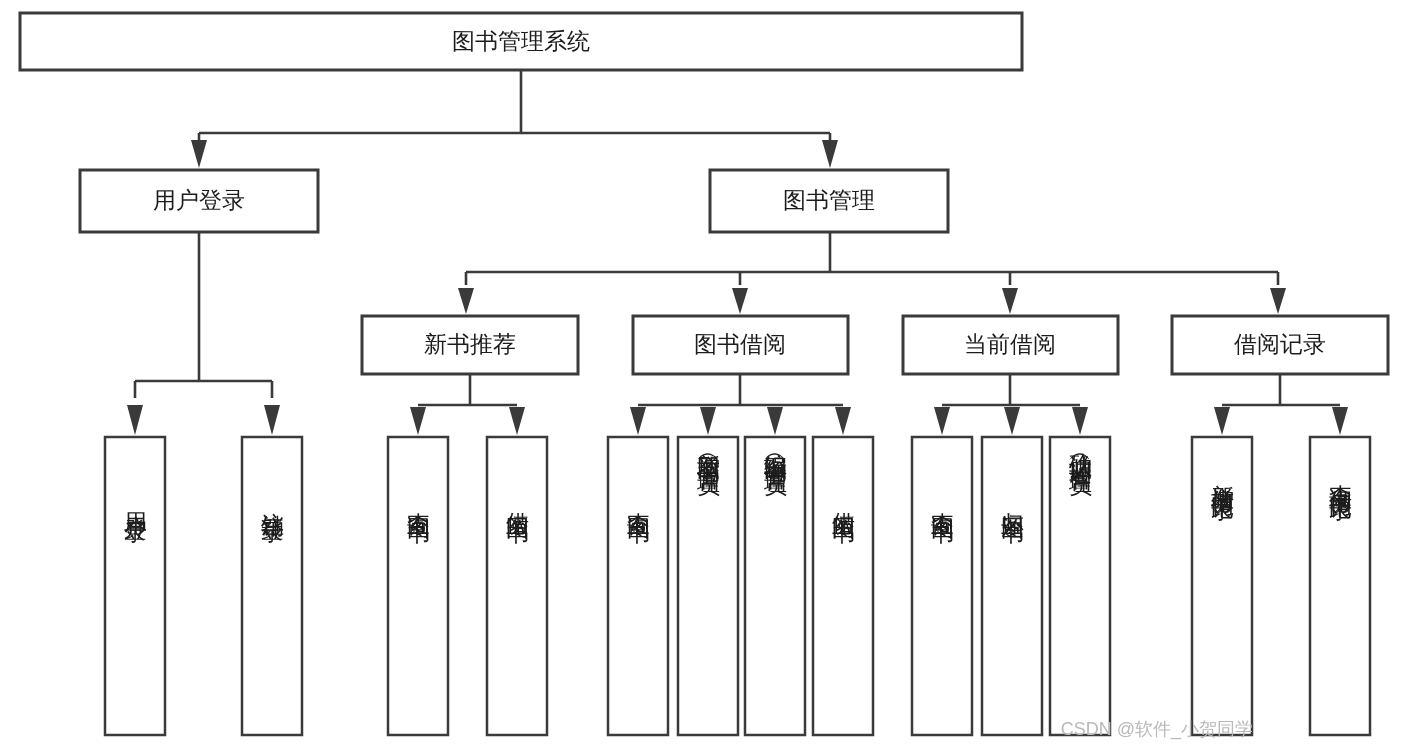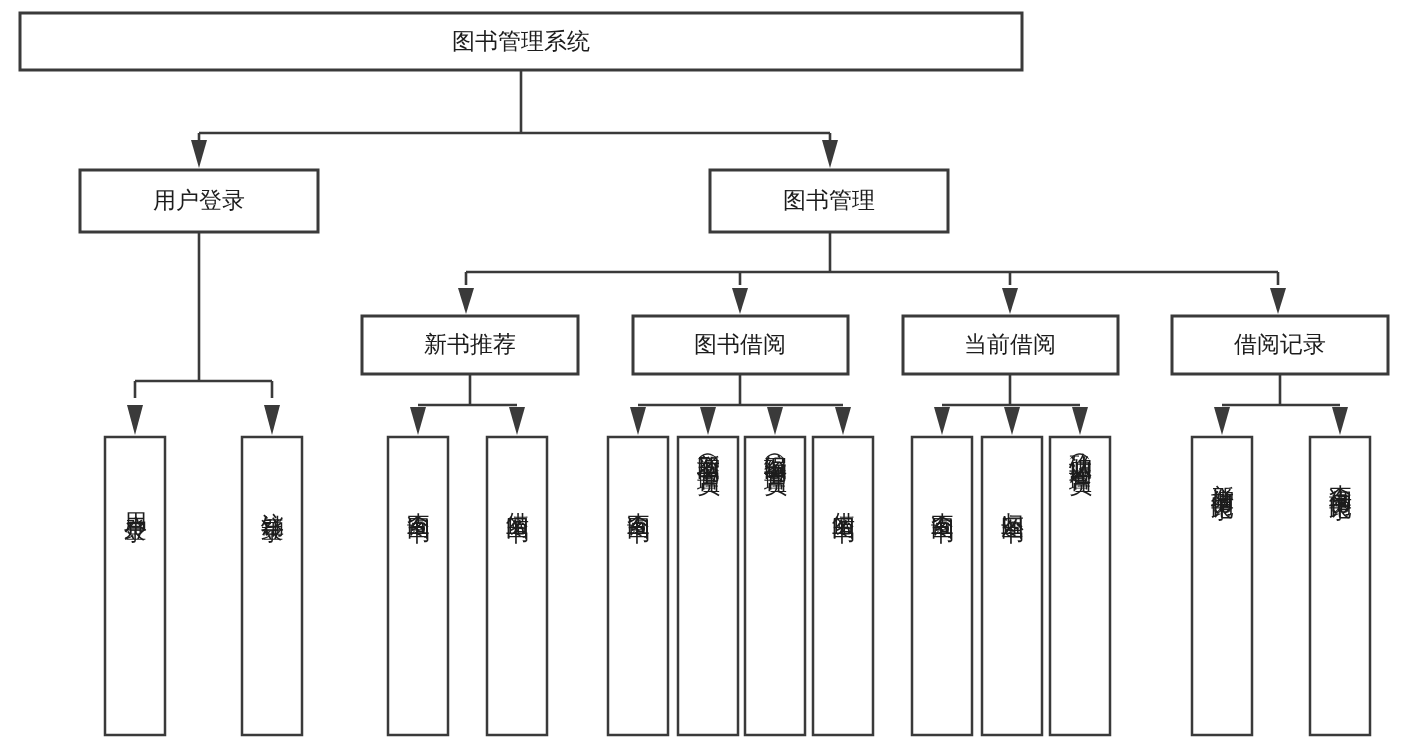--- a/index.html
+++ b/index.html
@@ -231,14 +231,15 @@
       <rect class="node-rect thin" x="1192" y="437" width="60" height="298"></rect>
       <text class="node-label-v" x="1223" y="475">新增借阅记录</text>
     </g>
     <g>
       <rect class="node-rect thin" x="1310" y="437" width="60" height="298"></rect>
       <text class="node-label-v" x="1341" y="475">查询借阅记录</text>
     </g>
 
   </svg>
 
+  <div class="watermark-text">CSDN @软件_小贺同学</div>
 
 </div>
 
 </body></html>

